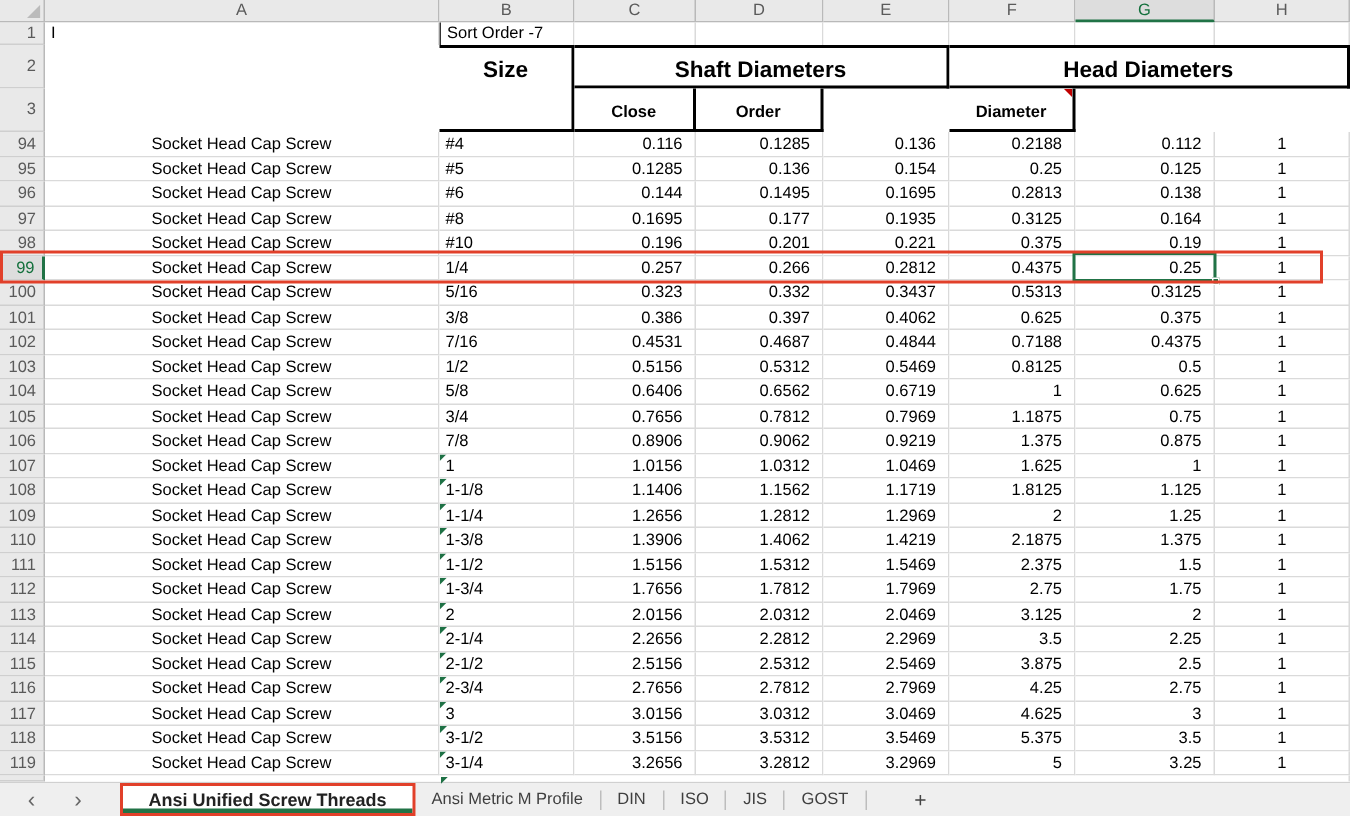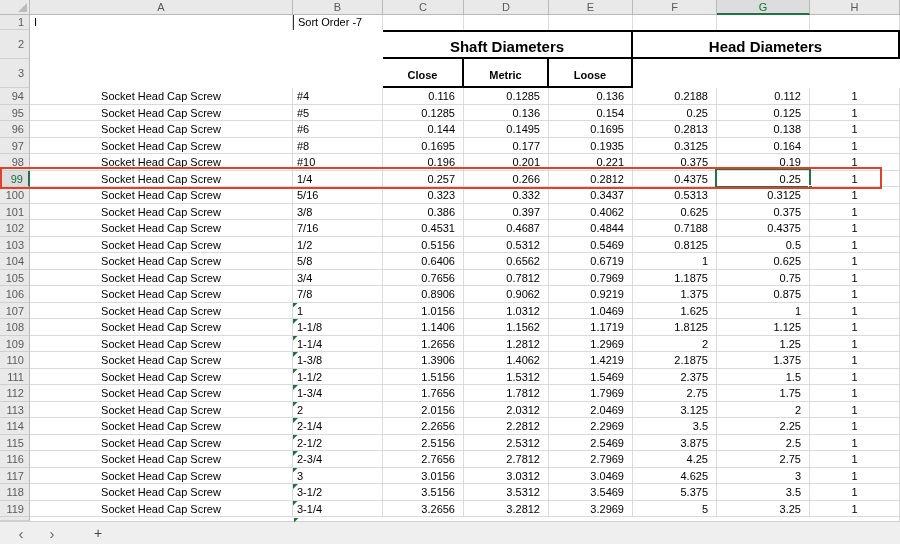--- a/index.html
+++ b/index.html
@@ -87,36 +87,55 @@
   <div class="cell r1" style="grid-row:2;grid-column:4"></div>
   <div class="cell r1" style="grid-row:2;grid-column:5"></div>
   <div class="cell r1" style="grid-row:2;grid-column:6"></div>
   <div class="cell r1" style="grid-row:2;grid-column:7"></div>
   <div class="cell r1" style="grid-row:2;grid-column:8"></div>
   <div class="cell r1" style="grid-row:2;grid-column:9"></div>
 
   <div class="rh" style="grid-row:3;grid-column:1;line-height:29px">2</div>
   <div class="rh" style="grid-row:4;grid-column:1;line-height:29px">3</div>
 
+  <div class="th th-big mergeAB bT bR bB" style="grid-column:3">
+    <span class="tx">Size</span>
+  </div>
   <div class="th th-big row2 bT bR bB" style="grid-row:3;grid-column:4 / span 3">Shaft Diameters</div>
   <div class="th th-big row2 bT bR bB" style="grid-row:3;grid-column:7 / span 3">Head Diameters</div>
 
   <div class="th th-sub bR bB" style="grid-row:4;grid-column:4">Close</div>
-  <div class="th th-sub bR bB" style="grid-row:4;grid-column:5">Metric</div>
-  <div class="th th-sub bR bB" style="grid-row:4;grid-column:6">Loose</div>
+  <div class="th th-sub bR bB" style="grid-row:4;grid-column:5">Order</div>
+  <div class="th th-sub bR bB" style="grid-row:4;grid-column:7">
+    <span>Diameter</span>
+    <span class="comment-tri"></span>
+  </div>
 
   <div id="data-rows" style="display:contents"><div class="rh r16" style="grid-area: 5 / 1;">94</div><div class="cell ctr" style="grid-area: 5 / 2;">Socket Head Cap Screw</div><div class="cell lft" style="grid-area: 5 / 3;">#4</div><div class="cell num" style="grid-area: 5 / 4;">0.116</div><div class="cell num" style="grid-area: 5 / 5;">0.1285</div><div class="cell num" style="grid-area: 5 / 6;">0.136</div><div class="cell num" style="grid-area: 5 / 7;">0.2188</div><div class="cell num" style="grid-area: 5 / 8;">0.112</div><div class="cell ctr" style="grid-area: 5 / 9;">1</div><div class="rh r16" style="grid-area: 6 / 1;">95</div><div class="cell ctr" style="grid-area: 6 / 2;">Socket Head Cap Screw</div><div class="cell lft" style="grid-area: 6 / 3;">#5</div><div class="cell num" style="grid-area: 6 / 4;">0.1285</div><div class="cell num" style="grid-area: 6 / 5;">0.136</div><div class="cell num" style="grid-area: 6 / 6;">0.154</div><div class="cell num" style="grid-area: 6 / 7;">0.25</div><div class="cell num" style="grid-area: 6 / 8;">0.125</div><div class="cell ctr" style="grid-area: 6 / 9;">1</div><div class="rh r16" style="grid-area: 7 / 1;">96</div><div class="cell ctr" style="grid-area: 7 / 2;">Socket Head Cap Screw</div><div class="cell lft" style="grid-area: 7 / 3;">#6</div><div class="cell num" style="grid-area: 7 / 4;">0.144</div><div class="cell num" style="grid-area: 7 / 5;">0.1495</div><div class="cell num" style="grid-area: 7 / 6;">0.1695</div><div class="cell num" style="grid-area: 7 / 7;">0.2813</div><div class="cell num" style="grid-area: 7 / 8;">0.138</div><div class="cell ctr" style="grid-area: 7 / 9;">1</div><div class="rh r16" style="grid-area: 8 / 1;">97</div><div class="cell ctr" style="grid-area: 8 / 2;">Socket Head Cap Screw</div><div class="cell lft" style="grid-area: 8 / 3;">#8</div><div class="cell num" style="grid-area: 8 / 4;">0.1695</div><div class="cell num" style="grid-area: 8 / 5;">0.177</div><div class="cell num" style="grid-area: 8 / 6;">0.1935</div><div class="cell num" style="grid-area: 8 / 7;">0.3125</div><div class="cell num" style="grid-area: 8 / 8;">0.164</div><div class="cell ctr" style="grid-area: 8 / 9;">1</div><div class="rh r16" style="grid-area: 9 / 1;">98</div><div class="cell ctr" style="grid-area: 9 / 2;">Socket Head Cap Screw</div><div class="cell lft" style="grid-area: 9 / 3;">#10</div><div class="cell num" style="grid-area: 9 / 4;">0.196</div><div class="cell num" style="grid-area: 9 / 5;">0.201</div><div class="cell num" style="grid-area: 9 / 6;">0.221</div><div class="cell num" style="grid-area: 9 / 7;">0.375</div><div class="cell num" style="grid-area: 9 / 8;">0.19</div><div class="cell ctr" style="grid-area: 9 / 9;">1</div><div class="rh r16 selrow" style="grid-area: 10 / 1;">99</div><div class="cell ctr" style="grid-area: 10 / 2;">Socket Head Cap Screw</div><div class="cell lft" style="grid-area: 10 / 3;">1/4</div><div class="cell num" style="grid-area: 10 / 4;">0.257</div><div class="cell num" style="grid-area: 10 / 5;">0.266</div><div class="cell num" style="grid-area: 10 / 6;">0.2812</div><div class="cell num" style="grid-area: 10 / 7;">0.4375</div><div class="cell num" style="grid-area: 10 / 8;">0.25</div><div class="cell ctr" style="grid-area: 10 / 9;">1</div><div class="rh r16" style="grid-area: 11 / 1;">100</div><div class="cell ctr" style="grid-area: 11 / 2;">Socket Head Cap Screw</div><div class="cell lft" style="grid-area: 11 / 3;">5/16</div><div class="cell num" style="grid-area: 11 / 4;">0.323</div><div class="cell num" style="grid-area: 11 / 5;">0.332</div><div class="cell num" style="grid-area: 11 / 6;">0.3437</div><div class="cell num" style="grid-area: 11 / 7;">0.5313</div><div class="cell num" style="grid-area: 11 / 8;">0.3125</div><div class="cell ctr" style="grid-area: 11 / 9;">1</div><div class="rh r16" style="grid-area: 12 / 1;">101</div><div class="cell ctr" style="grid-area: 12 / 2;">Socket Head Cap Screw</div><div class="cell lft" style="grid-area: 12 / 3;">3/8</div><div class="cell num" style="grid-area: 12 / 4;">0.386</div><div class="cell num" style="grid-area: 12 / 5;">0.397</div><div class="cell num" style="grid-area: 12 / 6;">0.4062</div><div class="cell num" style="grid-area: 12 / 7;">0.625</div><div class="cell num" style="grid-area: 12 / 8;">0.375</div><div class="cell ctr" style="grid-area: 12 / 9;">1</div><div class="rh r16" style="grid-area: 13 / 1;">102</div><div class="cell ctr" style="grid-area: 13 / 2;">Socket Head Cap Screw</div><div class="cell lft" style="grid-area: 13 / 3;">7/16</div><div class="cell num" style="grid-area: 13 / 4;">0.4531</div><div class="cell num" style="grid-area: 13 / 5;">0.4687</div><div class="cell num" style="grid-area: 13 / 6;">0.4844</div><div class="cell num" style="grid-area: 13 / 7;">0.7188</div><div class="cell num" style="grid-area: 13 / 8;">0.4375</div><div class="cell ctr" style="grid-area: 13 / 9;">1</div><div class="rh r16" style="grid-area: 14 / 1;">103</div><div class="cell ctr" style="grid-area: 14 / 2;">Socket Head Cap Screw</div><div class="cell lft" style="grid-area: 14 / 3;">1/2</div><div class="cell num" style="grid-area: 14 / 4;">0.5156</div><div class="cell num" style="grid-area: 14 / 5;">0.5312</div><div class="cell num" style="grid-area: 14 / 6;">0.5469</div><div class="cell num" style="grid-area: 14 / 7;">0.8125</div><div class="cell num" style="grid-area: 14 / 8;">0.5</div><div class="cell ctr" style="grid-area: 14 / 9;">1</div><div class="rh r16" style="grid-area: 15 / 1;">104</div><div class="cell ctr" style="grid-area: 15 / 2;">Socket Head Cap Screw</div><div class="cell lft" style="grid-area: 15 / 3;">5/8</div><div class="cell num" style="grid-area: 15 / 4;">0.6406</div><div class="cell num" style="grid-area: 15 / 5;">0.6562</div><div class="cell num" style="grid-area: 15 / 6;">0.6719</div><div class="cell num" style="grid-area: 15 / 7;">1</div><div class="cell num" style="grid-area: 15 / 8;">0.625</div><div class="cell ctr" style="grid-area: 15 / 9;">1</div><div class="rh r16" style="grid-area: 16 / 1;">105</div><div class="cell ctr" style="grid-area: 16 / 2;">Socket Head Cap Screw</div><div class="cell lft" style="grid-area: 16 / 3;">3/4</div><div class="cell num" style="grid-area: 16 / 4;">0.7656</div><div class="cell num" style="grid-area: 16 / 5;">0.7812</div><div class="cell num" style="grid-area: 16 / 6;">0.7969</div><div class="cell num" style="grid-area: 16 / 7;">1.1875</div><div class="cell num" style="grid-area: 16 / 8;">0.75</div><div class="cell ctr" style="grid-area: 16 / 9;">1</div><div class="rh r16" style="grid-area: 17 / 1;">106</div><div class="cell ctr" style="grid-area: 17 / 2;">Socket Head Cap Screw</div><div class="cell lft" style="grid-area: 17 / 3;">7/8</div><div class="cell num" style="grid-area: 17 / 4;">0.8906</div><div class="cell num" style="grid-area: 17 / 5;">0.9062</div><div class="cell num" style="grid-area: 17 / 6;">0.9219</div><div class="cell num" style="grid-area: 17 / 7;">1.375</div><div class="cell num" style="grid-area: 17 / 8;">0.875</div><div class="cell ctr" style="grid-area: 17 / 9;">1</div><div class="rh r16" style="grid-area: 18 / 1;">107</div><div class="cell ctr" style="grid-area: 18 / 2;">Socket Head Cap Screw</div><div class="cell lft" style="grid-area: 18 / 3;">1<span class="flag-tri"></span></div><div class="cell num" style="grid-area: 18 / 4;">1.0156</div><div class="cell num" style="grid-area: 18 / 5;">1.0312</div><div class="cell num" style="grid-area: 18 / 6;">1.0469</div><div class="cell num" style="grid-area: 18 / 7;">1.625</div><div class="cell num" style="grid-area: 18 / 8;">1</div><div class="cell ctr" style="grid-area: 18 / 9;">1</div><div class="rh r16" style="grid-area: 19 / 1;">108</div><div class="cell ctr" style="grid-area: 19 / 2;">Socket Head Cap Screw</div><div class="cell lft" style="grid-area: 19 / 3;">1-1/8<span class="flag-tri"></span></div><div class="cell num" style="grid-area: 19 / 4;">1.1406</div><div class="cell num" style="grid-area: 19 / 5;">1.1562</div><div class="cell num" style="grid-area: 19 / 6;">1.1719</div><div class="cell num" style="grid-area: 19 / 7;">1.8125</div><div class="cell num" style="grid-area: 19 / 8;">1.125</div><div class="cell ctr" style="grid-area: 19 / 9;">1</div><div class="rh r16" style="grid-area: 20 / 1;">109</div><div class="cell ctr" style="grid-area: 20 / 2;">Socket Head Cap Screw</div><div class="cell lft" style="grid-area: 20 / 3;">1-1/4<span class="flag-tri"></span></div><div class="cell num" style="grid-area: 20 / 4;">1.2656</div><div class="cell num" style="grid-area: 20 / 5;">1.2812</div><div class="cell num" style="grid-area: 20 / 6;">1.2969</div><div class="cell num" style="grid-area: 20 / 7;">2</div><div class="cell num" style="grid-area: 20 / 8;">1.25</div><div class="cell ctr" style="grid-area: 20 / 9;">1</div><div class="rh r16" style="grid-area: 21 / 1;">110</div><div class="cell ctr" style="grid-area: 21 / 2;">Socket Head Cap Screw</div><div class="cell lft" style="grid-area: 21 / 3;">1-3/8<span class="flag-tri"></span></div><div class="cell num" style="grid-area: 21 / 4;">1.3906</div><div class="cell num" style="grid-area: 21 / 5;">1.4062</div><div class="cell num" style="grid-area: 21 / 6;">1.4219</div><div class="cell num" style="grid-area: 21 / 7;">2.1875</div><div class="cell num" style="grid-area: 21 / 8;">1.375</div><div class="cell ctr" style="grid-area: 21 / 9;">1</div><div class="rh r16" style="grid-area: 22 / 1;">111</div><div class="cell ctr" style="grid-area: 22 / 2;">Socket Head Cap Screw</div><div class="cell lft" style="grid-area: 22 / 3;">1-1/2<span class="flag-tri"></span></div><div class="cell num" style="grid-area: 22 / 4;">1.5156</div><div class="cell num" style="grid-area: 22 / 5;">1.5312</div><div class="cell num" style="grid-area: 22 / 6;">1.5469</div><div class="cell num" style="grid-area: 22 / 7;">2.375</div><div class="cell num" style="grid-area: 22 / 8;">1.5</div><div class="cell ctr" style="grid-area: 22 / 9;">1</div><div class="rh r16" style="grid-area: 23 / 1;">112</div><div class="cell ctr" style="grid-area: 23 / 2;">Socket Head Cap Screw</div><div class="cell lft" style="grid-area: 23 / 3;">1-3/4<span class="flag-tri"></span></div><div class="cell num" style="grid-area: 23 / 4;">1.7656</div><div class="cell num" style="grid-area: 23 / 5;">1.7812</div><div class="cell num" style="grid-area: 23 / 6;">1.7969</div><div class="cell num" style="grid-area: 23 / 7;">2.75</div><div class="cell num" style="grid-area: 23 / 8;">1.75</div><div class="cell ctr" style="grid-area: 23 / 9;">1</div><div class="rh r16" style="grid-area: 24 / 1;">113</div><div class="cell ctr" style="grid-area: 24 / 2;">Socket Head Cap Screw</div><div class="cell lft" style="grid-area: 24 / 3;">2<span class="flag-tri"></span></div><div class="cell num" style="grid-area: 24 / 4;">2.0156</div><div class="cell num" style="grid-area: 24 / 5;">2.0312</div><div class="cell num" style="grid-area: 24 / 6;">2.0469</div><div class="cell num" style="grid-area: 24 / 7;">3.125</div><div class="cell num" style="grid-area: 24 / 8;">2</div><div class="cell ctr" style="grid-area: 24 / 9;">1</div><div class="rh r16" style="grid-area: 25 / 1;">114</div><div class="cell ctr" style="grid-area: 25 / 2;">Socket Head Cap Screw</div><div class="cell lft" style="grid-area: 25 / 3;">2-1/4<span class="flag-tri"></span></div><div class="cell num" style="grid-area: 25 / 4;">2.2656</div><div class="cell num" style="grid-area: 25 / 5;">2.2812</div><div class="cell num" style="grid-area: 25 / 6;">2.2969</div><div class="cell num" style="grid-area: 25 / 7;">3.5</div><div class="cell num" style="grid-area: 25 / 8;">2.25</div><div class="cell ctr" style="grid-area: 25 / 9;">1</div><div class="rh r16" style="grid-area: 26 / 1;">115</div><div class="cell ctr" style="grid-area: 26 / 2;">Socket Head Cap Screw</div><div class="cell lft" style="grid-area: 26 / 3;">2-1/2<span class="flag-tri"></span></div><div class="cell num" style="grid-area: 26 / 4;">2.5156</div><div class="cell num" style="grid-area: 26 / 5;">2.5312</div><div class="cell num" style="grid-area: 26 / 6;">2.5469</div><div class="cell num" style="grid-area: 26 / 7;">3.875</div><div class="cell num" style="grid-area: 26 / 8;">2.5</div><div class="cell ctr" style="grid-area: 26 / 9;">1</div><div class="rh r16" style="grid-area: 27 / 1;">116</div><div class="cell ctr" style="grid-area: 27 / 2;">Socket Head Cap Screw</div><div class="cell lft" style="grid-area: 27 / 3;">2-3/4<span class="flag-tri"></span></div><div class="cell num" style="grid-area: 27 / 4;">2.7656</div><div class="cell num" style="grid-area: 27 / 5;">2.7812</div><div class="cell num" style="grid-area: 27 / 6;">2.7969</div><div class="cell num" style="grid-area: 27 / 7;">4.25</div><div class="cell num" style="grid-area: 27 / 8;">2.75</div><div class="cell ctr" style="grid-area: 27 / 9;">1</div><div class="rh r16" style="grid-area: 28 / 1;">117</div><div class="cell ctr" style="grid-area: 28 / 2;">Socket Head Cap Screw</div><div class="cell lft" style="grid-area: 28 / 3;">3<span class="flag-tri"></span></div><div class="cell num" style="grid-area: 28 / 4;">3.0156</div><div class="cell num" style="grid-area: 28 / 5;">3.0312</div><div class="cell num" style="grid-area: 28 / 6;">3.0469</div><div class="cell num" style="grid-area: 28 / 7;">4.625</div><div class="cell num" style="grid-area: 28 / 8;">3</div><div class="cell ctr" style="grid-area: 28 / 9;">1</div><div class="rh r16" style="grid-area: 29 / 1;">118</div><div class="cell ctr" style="grid-area: 29 / 2;">Socket Head Cap Screw</div><div class="cell lft" style="grid-area: 29 / 3;">3-1/2<span class="flag-tri"></span></div><div class="cell num" style="grid-area: 29 / 4;">3.5156</div><div class="cell num" style="grid-area: 29 / 5;">3.5312</div><div class="cell num" style="grid-area: 29 / 6;">3.5469</div><div class="cell num" style="grid-area: 29 / 7;">5.375</div><div class="cell num" style="grid-area: 29 / 8;">3.5</div><div class="cell ctr" style="grid-area: 29 / 9;">1</div><div class="rh r16" style="grid-area: 30 / 1;">119</div><div class="cell ctr" style="grid-area: 30 / 2;">Socket Head Cap Screw</div><div class="cell lft" style="grid-area: 30 / 3;">3-1/4<span class="flag-tri"></span></div><div class="cell num" style="grid-area: 30 / 4;">3.2656</div><div class="cell num" style="grid-area: 30 / 5;">3.2812</div><div class="cell num" style="grid-area: 30 / 6;">3.2969</div><div class="cell num" style="grid-area: 30 / 7;">5</div><div class="cell num" style="grid-area: 30 / 8;">3.25</div><div class="cell ctr" style="grid-area: 30 / 9;">1</div></div>
 
   <div class="rh" style="grid-row:31;grid-column:1"></div>
   <div class="cell" style="grid-row:31;grid-column:2 / span 8;border-bottom:none"></div>
 
   <div class="overlay" id="active-cell">
     <div id="fill-handle"></div>
   </div>
   <div class="overlay" id="row-annotation"></div>
   <div class="overlay flag-tri" id="partial-flag"></div>
 </div>
 
 <div id="tabbar">
   <div class="nav-arrow">‹</div>
   <div class="nav-arrow">›</div>
+  <div id="tabs">
+      <div class="tab active">Ansi Unified Screw Threads</div>
+      <div class="tab">Ansi Metric M Profile</div>
+      <div class="tab-sep"></div>
+      <div class="tab">DIN</div>
+      <div class="tab-sep"></div>
+      <div class="tab">ISO</div>
+      <div class="tab-sep"></div>
+      <div class="tab">JIS</div>
+      <div class="tab-sep"></div>
+      <div class="tab">GOST</div>
+      <div class="tab-sep"></div>
+    </div>
   <div id="add-tab">+</div>
 </div>
 
 </body></html>

